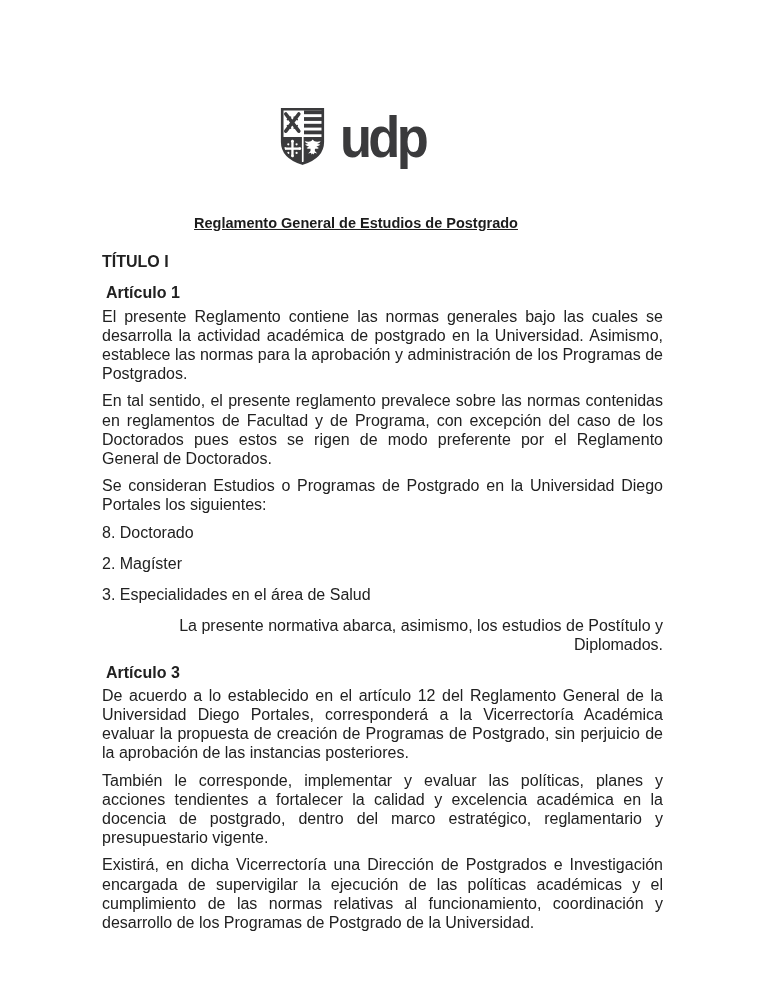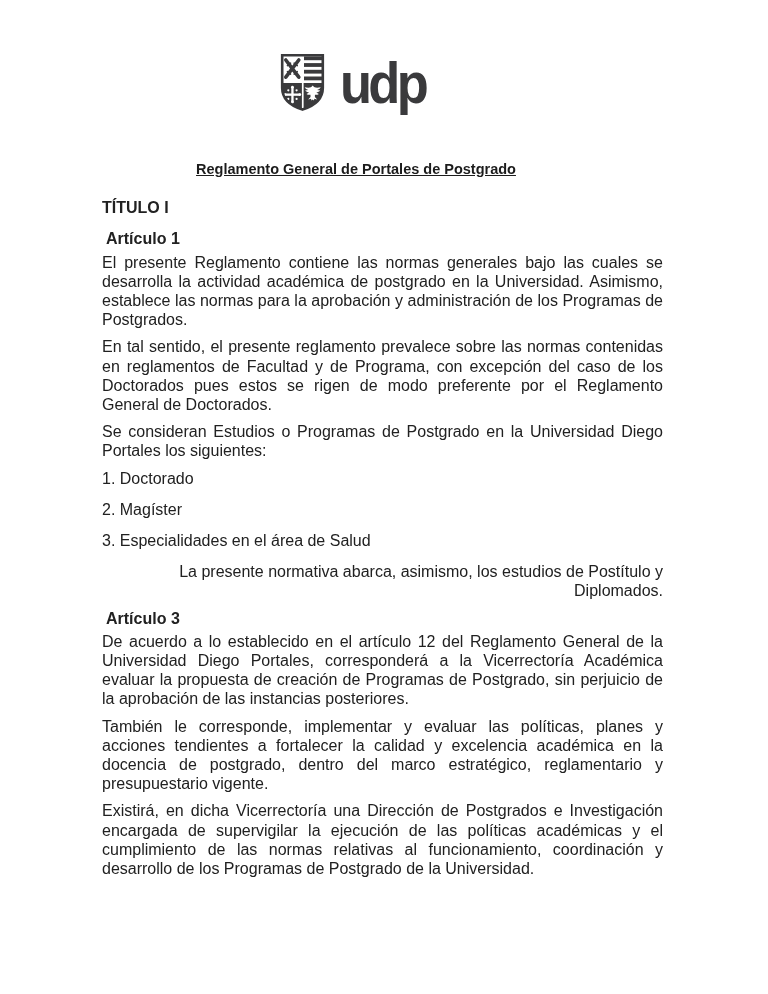--- a/index.html
+++ b/index.html
@@ -6,21 +6,21 @@
     margin: 0;
     padding: 0;
     background: #ffffff;
   }
   .page {
     position: relative;
     width: 712px;
     height: 994px;
     background: #ffffff;
     box-sizing: border-box;
-    padding-top: 51px;
+    padding-top: 105px;
     overflow: hidden;
     font-family: "Liberation Sans", "DejaVu Sans", sans-serif;
     color: #1f1f1f;
   }
   
   .logo-row {
     display: flex;
     align-items: center;
     justify-content: center;
     height: 63px;
@@ -134,37 +134,37 @@
           <circle cx="17.6" cy="45.9" r="1.1"></circle>
         </g>
 
         <path fill="#ffffff" d="M33.7,32.6 c-1,1.5 -2.5,2.2 -4.5,2.2 l-3.5,-0.6 c0.8,1.4 2,2.3 3.6,2.8 l-3.2,0.6 c1,1.2 2.4,1.8 4,1.9 l-2.6,1.4 c1.2,0.9 2.6,1.1 4,0.8 l0,2.2 l-2.3,2.6 l2.9,-0.7 l0.3,1.8 l1.3,-1.2 l1.3,1.2 l0.3,-1.8 l2.9,0.7 l-2.3,-2.6 l0,-2.2 c1.4,0.3 2.8,0.1 4,-0.8 l-2.6,-1.4 c1.6,-0.1 3,-0.7 4,-1.9 l-3.2,-0.6 c1.6,-0.5 2.8,-1.4 3.6,-2.8 l-3.5,0.6 c-2,0 -3.5,-0.7 -4.5,-2.2 z"></path>
       </g>
       <path d="M3.2,2.2 H43.8 V35 C43.8,45.5 35.5,52.8 23.5,56.6 C11.5,52.8 3.2,45.5 3.2,35 Z" fill="none" stroke="#3a3a3c" stroke-width="2.6"></path>
     </svg>
     <div class="wordmark">udp</div>
   </header>
 
-  <h1 class="doc-title">Reglamento General de Portales de Postgrado</h1>
+  <h1 class="doc-title">Reglamento General de Estudios de Postgrado</h1>
 
   <main class="content">
 
     <div class="section-head">
       <div>TÍTULO I</div>
     </div>
 
     <section class="article">
       <div class="article-heading">Artículo 1</div>
       <p>El presente Reglamento contiene las normas generales bajo las cuales se desarrolla la actividad académica de postgrado en la Universidad. Asimismo, establece las normas para la aprobación y administración de los Programas de Postgrados.</p>
       <p>En tal sentido, el presente reglamento prevalece sobre las normas contenidas en reglamentos de Facultad y de Programa, con excepción del caso de los Doctorados pues estos se rigen de modo preferente por el Reglamento General de Doctorados.</p>
     </section>
 
     <section class="article">
       <p>Se consideran Estudios o Programas de Postgrado en la Universidad Diego Portales los siguientes:</p>
-      <p class="list-item">1. Doctorado</p>
+      <p class="list-item">8. Doctorado</p>
       <p class="list-item">2. Magíster</p>
       <p class="list-item">3. Especialidades en el área de Salud</p>
       <p class="plain">La presente normativa abarca, asimismo, los estudios de Postítulo y Diplomados.</p>
     </section>
 
     <section class="article">
       <div class="article-heading">Artículo 3</div>
       <p>De acuerdo a lo establecido en el artículo 12 del Reglamento General de la Universidad Diego Portales, corresponderá a la Vicerrectoría Académica evaluar la propuesta de creación de Programas de Postgrado, sin perjuicio de la aprobación de las instancias posteriores.</p>
       <p>También le corresponde, implementar y evaluar las políticas, planes y acciones tendientes a fortalecer la calidad y excelencia académica en la docencia de postgrado, dentro del marco estratégico, reglamentario y presupuestario vigente.</p>
       <p>Existirá, en dicha Vicerrectoría una Dirección de Postgrados e Investigación encargada de supervigilar la ejecución de las políticas académicas y el cumplimiento de las normas relativas al funcionamiento, coordinación y desarrollo de los Programas de Postgrado de la Universidad.</p>

